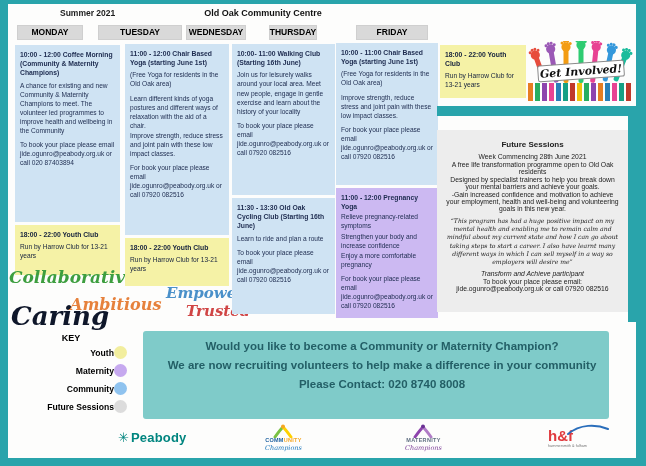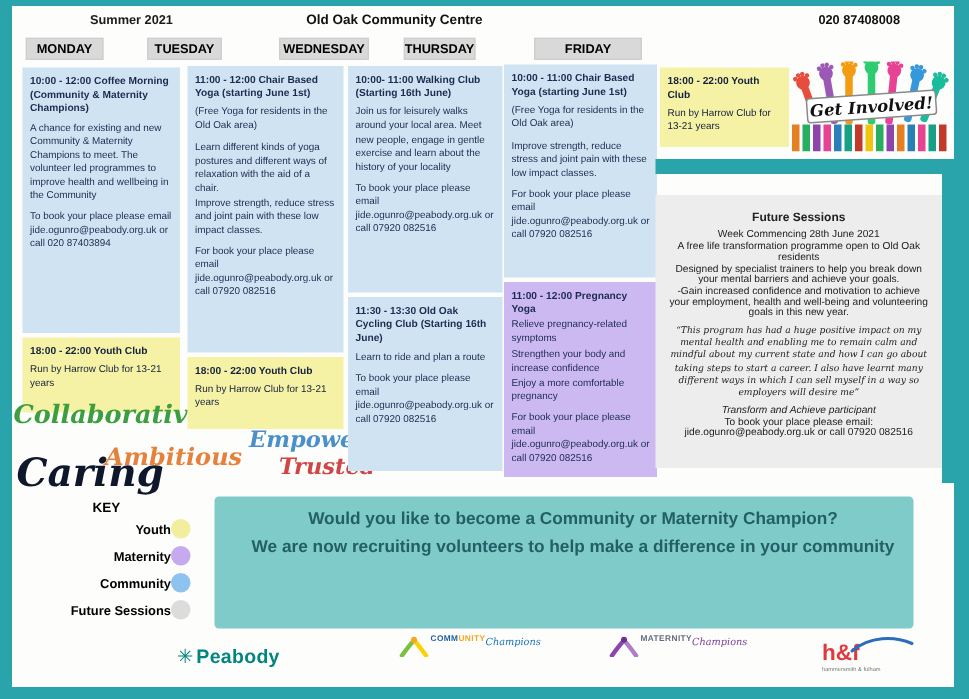--- a/index.html
+++ b/index.html
@@ -47,39 +47,38 @@
 
   
   .recruit{background:#7fcbc9;border-radius:3px;color:#235f66;text-align:center;
     padding-top:6px;box-sizing:border-box;}
   .recruit div{font-size:11.5px;font-weight:bold;line-height:19px;}
 
   
   .logo{display:flex;align-items:center;color:#00857f;}
   .peabody-mark{font-size:13px;margin-right:2px;}
   .peabody-word{font-size:13px;font-weight:bold;letter-spacing:.2px;}
-  .champ{display:flex;line-height:1;}
+  .champ{display:flex;flex-direction:column;align-items:center;line-height:1;}
   .champ .cap{font-size:5.5px;font-weight:bold;letter-spacing:.3px;}
   .champ .scr{font-family:"DejaVu Serif",serif;font-style:italic;font-size:6.5px;margin-top:1px;}
   .hf{position:relative;width:60px;}
   .hf .hf-word{font-size:15px;font-weight:bold;color:#e03a3e;line-height:1;}
   .hf .hf-sub{font-size:3.8px;color:#777;margin-top:1px;}
 </style>
 </head>
 <body>
 
 <div class="poster">
   <div class="inner">
 
     <div class="abs season">Summer 2021</div>
     <div class="abs centre-title">Old Oak Community Centre</div>
-    <div class="abs phone">020 87408008</div>
-
-    <div class="abs day-box" style="left:9px;width:52px;">MONDAY</div>
-    <div class="abs day-box" style="left:90px;width:50px;">TUESDAY</div>
+
+    <div class="abs day-box" style="left:9px;width:66px;">MONDAY</div>
+    <div class="abs day-box" style="left:90px;width:84px;">TUESDAY</div>
     <div class="abs day-box" style="left:178px;width:60px;">WEDNESDAY</div>
     <div class="abs day-box" style="left:261px;width:48px;">THURSDAY</div>
     <div class="abs day-box" style="left:348px;width:72px;">FRIDAY</div>
 
     <div class="abs card community" style="left:7px;top:41px;width:105px;height:177px;">
       <div class="t">10:00 - 12:00 Coffee Morning (Community &amp; Maternity Champions)</div>
       <p>A chance for existing and new Community &amp; Maternity Champions to meet. The volunteer led programmes to improve health and wellbeing in the Community</p>
       <p>To book your place please email jide.ogunro@peabody.org.uk or call 020 87403894</p>
     </div>
     <div class="abs card youth" style="left:7px;top:221px;width:105px;height:50px;">
@@ -247,20 +246,21 @@
       </div>
       <div class="row">
         <span class="lbl">Future Sessions</span>
         <span class="dot" style="background: rgb(220, 220, 220);"></span>
       </div>
     </div>
 
     <div class="abs recruit" style="left:135px;top:327px;width:466px;height:88px;padding-left:12px;">
       <div>Would you like to become a Community or Maternity Champion?</div>
       <div>We are now recruiting volunteers to help make a difference in your community</div>
+      <div>Please Contact: 020 8740 8008</div>
     </div>
 
     <div class="abs logo" style="left:110px;top:426px;">
       <span class="peabody-mark">✳</span>
       <span class="peabody-word">Peabody</span>
     </div>
 
     <div class="abs champ" style="left:257px;top:420px;">
       <svg width="22" height="14" viewBox="0 0 22 14">
         <path d="M3 13 Q8 6 11 3" stroke="#7ac143" stroke-width="3" fill="none" stroke-linecap="round"></path>

